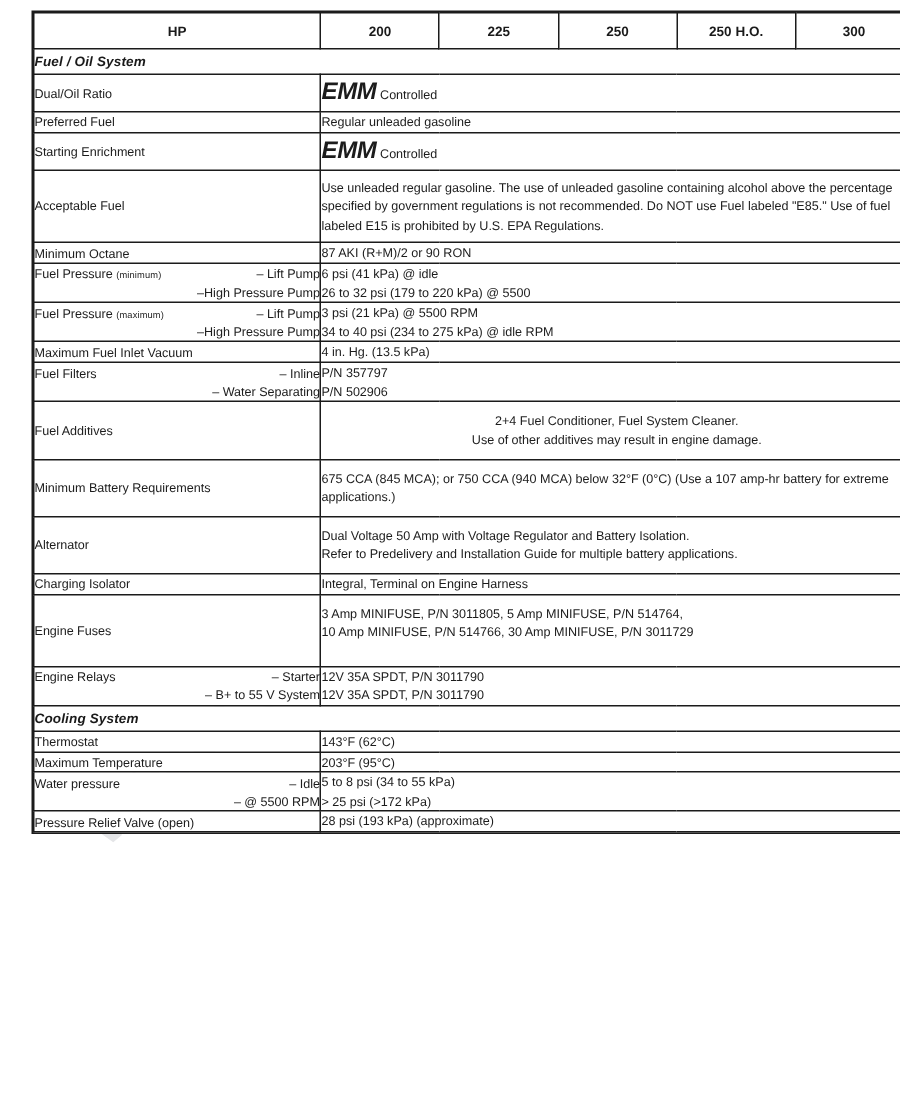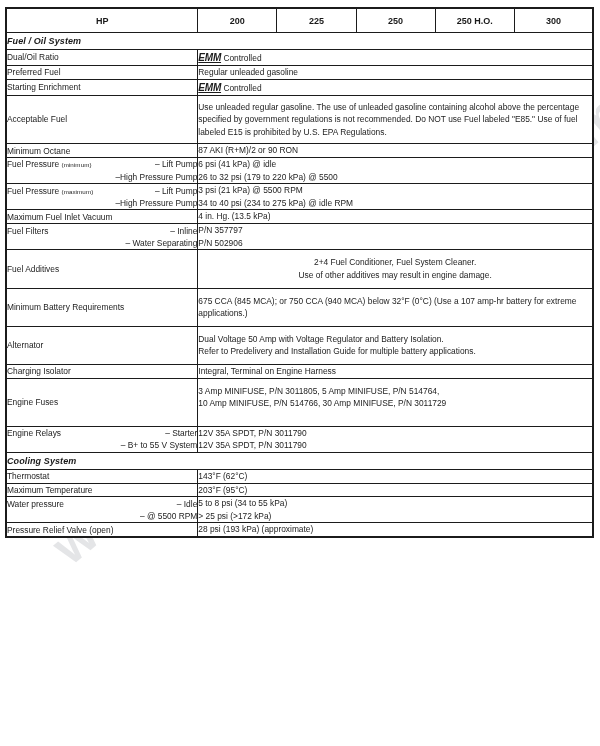--- a/index.html
+++ b/index.html
@@ -43,21 +43,21 @@
   #wm-b {
     left: 300px;
     top: 330px;
     transform: rotate(-40deg);
     transform-origin: left top;
   }
 
   
   #spec-table-wrap {
     position: absolute;
-    left: 6px;
+    left: 22px;
     top: 8px;
     width: 465px;
     z-index: 10;
   }
   table.spec {
     border-collapse: collapse;
     width: 587px;
     table-layout: fixed;
     background: transparent;
   }
@@ -118,23 +118,22 @@
     text-align: right;
     white-space: nowrap;
   }
   .sub-note {
     font-size: 6.2px;
     letter-spacing: 0.1px;
   }
   .emm {
     font-style: italic;
     font-weight: 700;
-    font-size: 10px;
+    font-size: 16px;
     letter-spacing: -0.2px;
-    text-decoration: underline;
   }
   .vline { display: block; }
   .indent-label { padding-left: 13px; }
 </style>
 </head>
 <body>
 
 <div id="watermark-layer">
   <div class="watermark-text" id="wm-a">www.crowleymarine.com</div>
   <div class="watermark-text" id="wm-b">www.crowleymarine.com</div>

